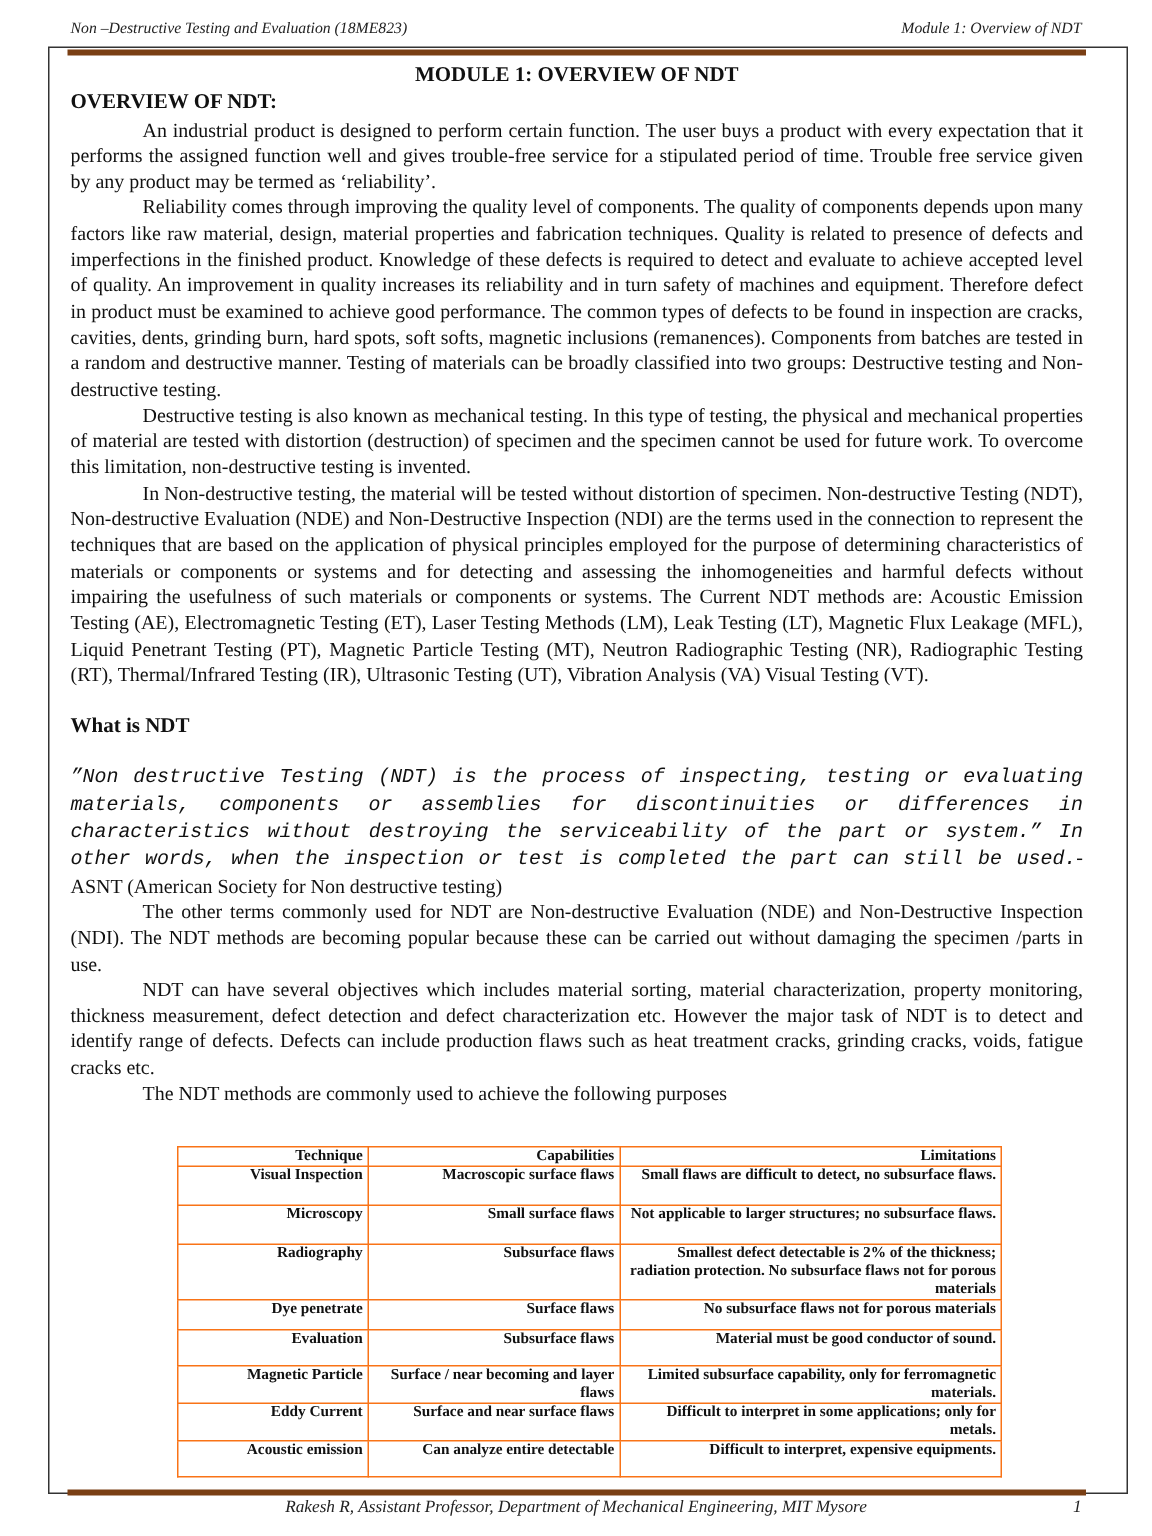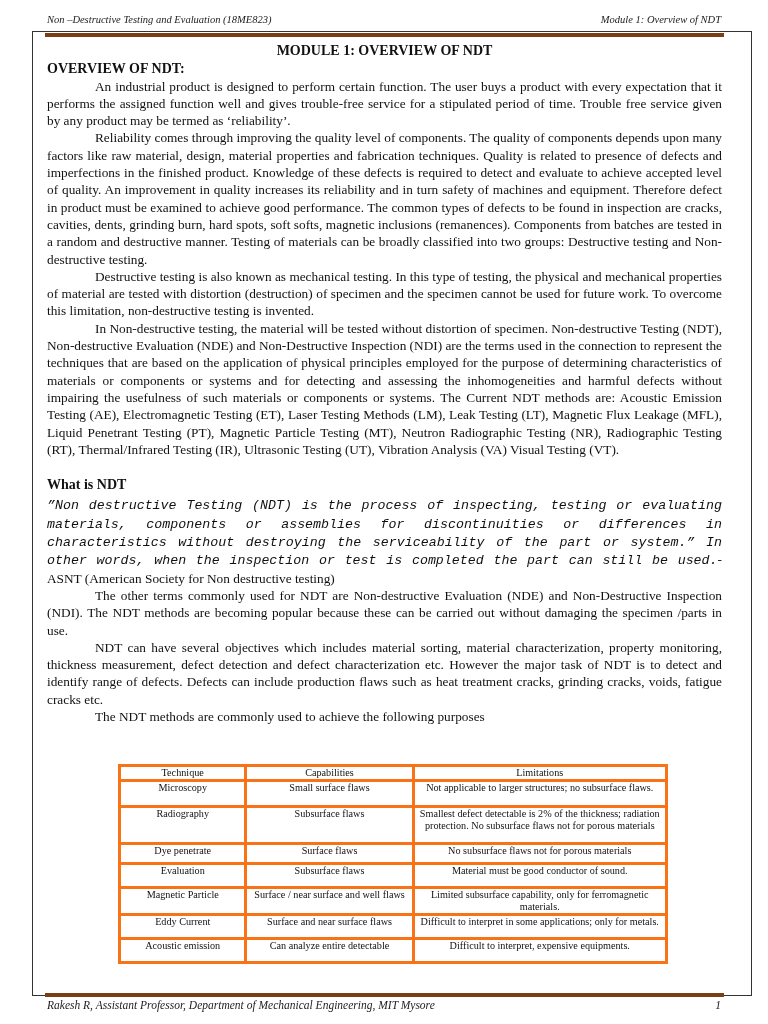--- a/index.html
+++ b/index.html
@@ -17,25 +17,25 @@
   .content { position: absolute; left: 47px; top: 42px; width: 675px; font-size: 13.3px; line-height: 17.3px; }
   .content p { margin: 0; text-align: justify; }
   .ind { text-indent: 48px; }
   .title { text-align: center !important; font-weight: bold; font-size: 14px; margin-bottom: 1px !important; }
   .h { font-weight: bold; font-size: 14px; }
   .it { }
   .quote { font-style: italic; font-family: Liberation Mono, monospace; }
   .gap { height: 18px; }
   table.ndt { position: absolute; left: 118px; top: 764px; width: 550px; border-collapse: collapse;
          font-size: 10.2px; line-height: 12px; }
-  table.ndt th, table.ndt td { border: 3px solid #f97316; text-align: center; vertical-align: top;
-         padding: 0 3px; font-weight: normal; }
+  table.ndt th, table.ndt td { border: 1px solid #f97316; text-align: right; vertical-align: top;
+         padding: 0 3px; font-weight: bold; }
   table.ndt th { height: 12px; }
   table.ndt col.c1 { width: 127px; } table.ndt col.c2 { width: 168px; } table.ndt col.c3 { width: 255px; }
-  .footer { position: absolute; top: 999px; left: 47px; right: 47px; font-size: 11.5px; font-style: italic; color: #222; }
+  .footer { position: absolute; top: 999px; left: 47px; right: 47px; font-size: 11.5px; font-style: italic; color: #222; text-align: center; }
   .footer .r { position: absolute; right: 0; top: 0; }
 </style>
 </head>
 <body>
 
 <div class="running-head">
   <span class="l">Non –Destructive Testing and Evaluation (18ME823)</span>
   <span class="r">Module 1: Overview of NDT</span>
 </div>
 
@@ -43,41 +43,46 @@
 <div class="rule top"></div>
 
 <div class="content">
   <p class="title">MODULE 1: OVERVIEW OF NDT</p>
   <div class="h">OVERVIEW OF NDT:</div>
   <p class="ind">An industrial product is designed to perform certain function. The user buys a product with every expectation that it performs the assigned function well and gives trouble-free service for a stipulated period of time. Trouble free service given by any product may be termed as ‘reliability’.</p>
   <p class="ind"><span class="it">Reliability</span><span> comes through improving the quality level of components. The quality of components depends upon many factors like raw material, design, material properties and fabrication techniques. </span><span class="it">Quality</span><span> is related to presence of defects and imperfections in the finished product. Knowledge of these defects is required to detect and evaluate to achieve accepted level of quality. An improvement in quality increases its reliability and in turn safety of machines and equipment. Therefore defect in product must be examined to achieve good performance. The common types of defects to be found in inspection are </span><span class="it">cracks, cavities, dents, grinding burn, hard spots, soft softs, magnetic inclusions (remanences)</span><span>. Components from batches are tested in a random and destructive manner. Testing of materials can be broadly classified into two groups: Destructive testing and Non-destructive testing.</span></p>
   <p class="ind">Destructive testing is also known as mechanical testing. In this type of testing, the physical and mechanical properties of material are tested with distortion (destruction) of specimen and the specimen cannot be used for future work.  To overcome this limitation, non-destructive testing is invented.</p>
   <p class="ind"><span>In Non-destructive testing, the material will be tested without distortion of specimen. Non-destructive Testing (NDT), Non-destructive Evaluation (NDE) and Non-Destructive Inspection (NDI) are the terms used in the connection to represent the techniques that are based on the application of physical principles employed for the purpose of determining characteristics of materials or components or systems and for detecting and assessing the inhomogeneities and harmful defects without impairing the usefulness of such materials or components or systems. </span><span class="it">The Current NDT methods are:  Acoustic Emission Testing (AE), Electromagnetic Testing (ET), Laser Testing Methods (LM), Leak Testing (LT), Magnetic Flux Leakage (MFL), Liquid Penetrant Testing (PT), Magnetic Particle Testing (MT), Neutron Radiographic Testing (NR), Radiographic Testing (RT), Thermal/Infrared Testing (IR), Ultrasonic Testing (UT), Vibration Analysis (VA) Visual Testing (VT).</span></p>
   <div class="gap"></div>
-  <div class="h" style="margin-bottom:3px;">What is NDT</div>
+  <div class="h" style="margin-bottom:15px;">What is NDT</div>
   <p><span class="quote">”Non destructive Testing (NDT) is the process of inspecting, testing or evaluating materials, components or assemblies for discontinuities or differences in characteristics without destroying the serviceability of the part or system.” In other words, when the inspection or test is completed the part can still be used.</span><span>-ASNT (American Society for Non destructive testing)</span></p>
   <p class="ind">The other terms commonly used for NDT are Non-destructive Evaluation (NDE) and Non-Destructive Inspection (NDI). The NDT methods are becoming popular because these can be carried out without damaging the specimen /parts in use.</p>
   <p class="ind">NDT can have several objectives which includes material sorting, material characterization, property monitoring, thickness measurement, defect detection and defect characterization etc. However the major task of NDT is to detect and identify range of defects. Defects can include production flaws such as heat treatment cracks, grinding cracks, voids, fatigue cracks etc.</p>
   <p class="ind">The NDT methods are commonly used to achieve the following purposes</p>
 </div>
 
 <table class="ndt">
   <colgroup>
       <col class="c1">
       <col class="c2">
       <col class="c3">
     </colgroup>
   <thead>
     <tr>
       <th>Technique</th>
       <th>Capabilities</th>
       <th>Limitations</th>
     </tr>
   </thead>
   <tbody>
+    <tr style="height:26px">
+      <td>Visual Inspection</td>
+      <td>Macroscopic surface flaws</td>
+      <td>Small flaws are difficult to detect, no subsurface flaws.</td>
+    </tr>
     <tr style="height:26px">
       <td>Microscopy</td>
       <td>Small surface flaws</td>
       <td>Not applicable to larger structures; no subsurface flaws.</td>
     </tr>
     <tr style="height:37px">
       <td>Radiography</td>
       <td>Subsurface flaws</td>
       <td>Smallest defect detectable is 2% of the thickness; radiation protection. No subsurface flaws not for porous materials</td>
     </tr>
@@ -86,21 +91,21 @@
       <td>Surface flaws</td>
       <td>No subsurface flaws not for porous materials</td>
     </tr>
     <tr style="height:24px">
       <td>Evaluation</td>
       <td>Subsurface flaws</td>
       <td>Material must be good conductor of sound.</td>
     </tr>
     <tr style="height:25px">
       <td>Magnetic Particle</td>
-      <td>Surface / near surface and well flaws</td>
+      <td>Surface / near becoming and layer flaws</td>
       <td>Limited subsurface capability, only for ferromagnetic materials.</td>
     </tr>
     <tr style="height:24px">
       <td>Eddy Current</td>
       <td>Surface and near surface flaws</td>
       <td>Difficult to interpret in some applications; only for metals.</td>
     </tr>
     <tr style="height:24px">
       <td>Acoustic emission</td>
       <td>Can analyze entire detectable</td>

